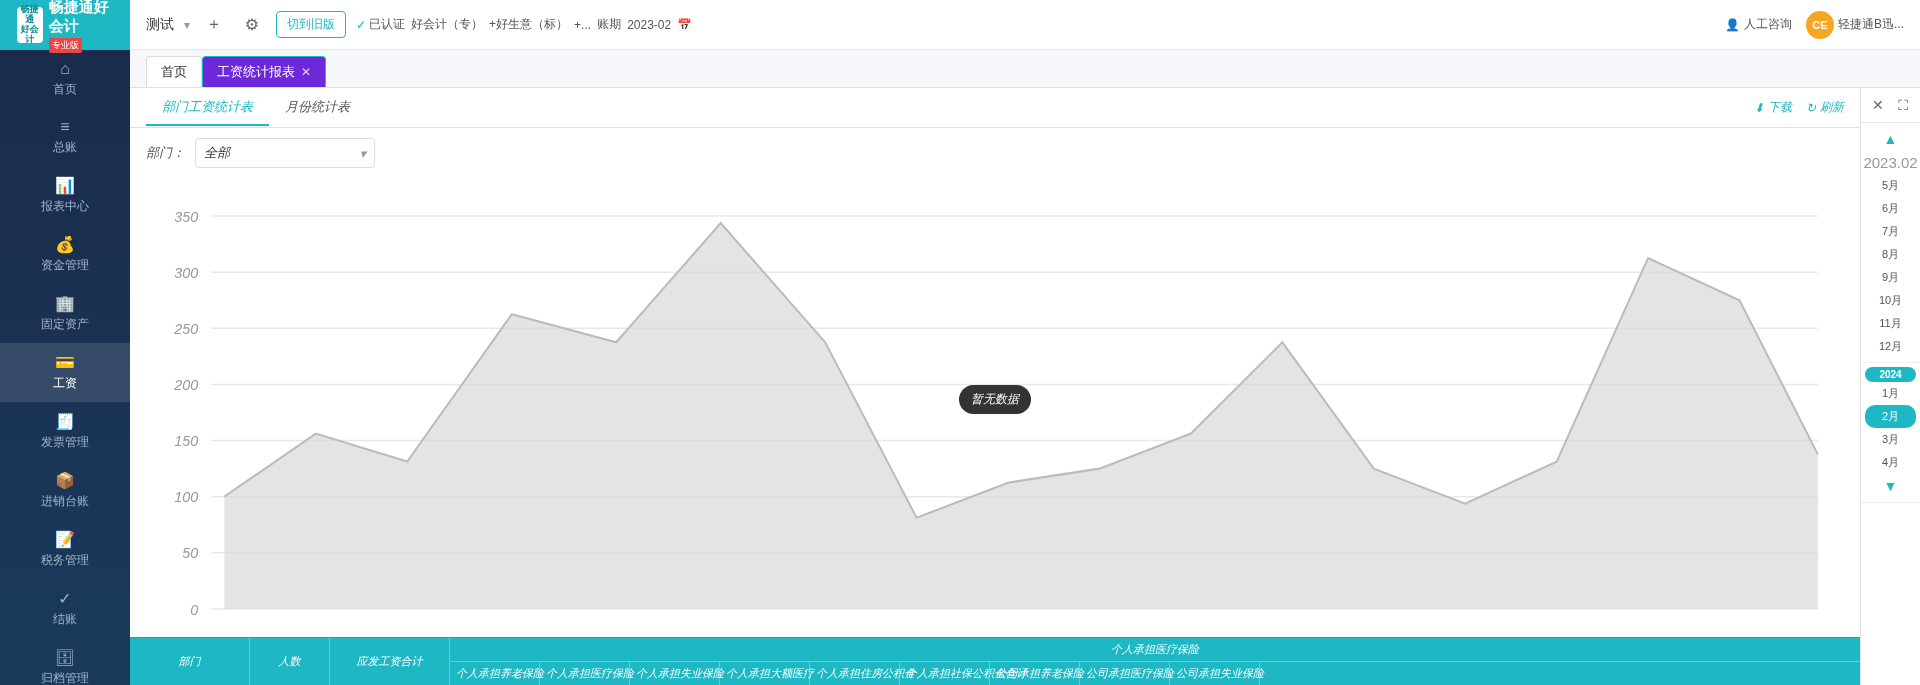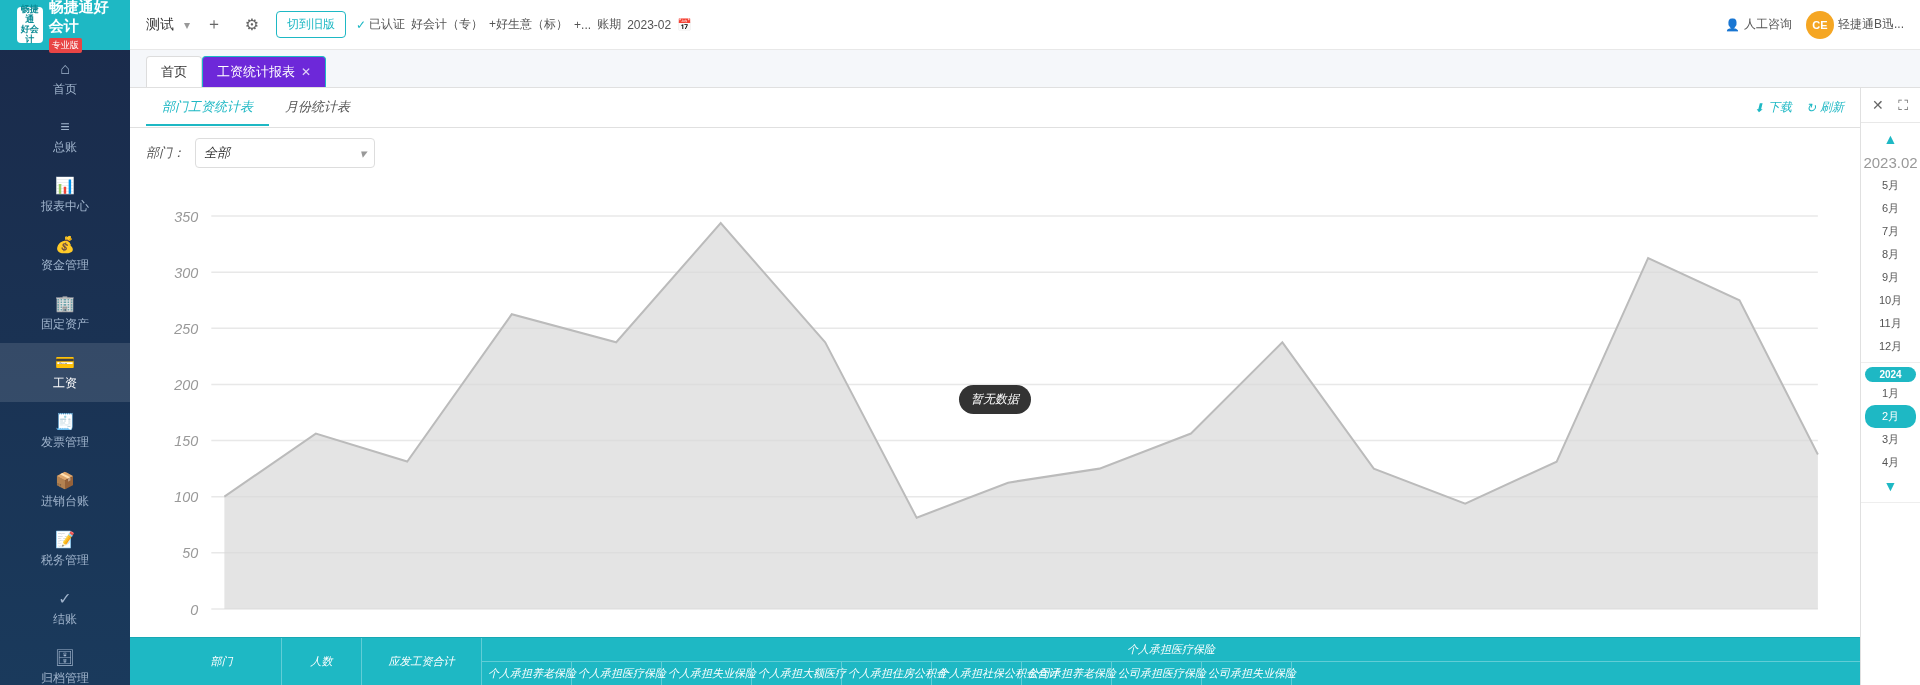--- a/index.html
+++ b/index.html
@@ -574,21 +574,21 @@
           <path d="M60,220 L130,175 L200,195 L280,90 L360,110 L440,25 L520,110 L590,235 L660,210 L730,200 L800,175 L870,110 L940,200 L1010,225 L1080,195 L1150,50 L1220,80 L1280,190 L1280,300 L60,300 Z" fill="#d8d8d8" fill-opacity="0.7" stroke="none"></path>
 
           <path d="M60,220 L130,175 L200,195 L280,90 L360,110 L440,25 L520,110 L590,235 L660,210 L730,200 L800,175 L870,110 L940,200 L1010,225 L1080,195 L1150,50 L1220,80 L1280,190" fill="none" stroke="#bbb" stroke-width="1.5"></path>
         </svg>
 
         
         <div class="chart-tooltip">暂无数据</div>
       </div>
 
       <div class="table-header">
-        <div class="th-cell th-cell-wide" style="display:flex;align-items:center;justify-content:center;min-height:40px;margin-left:32px;">部门</div>
+        <div class="th-cell th-cell-wide" style="display:flex;align-items:center;justify-content:center;min-height:40px;">部门</div>
         <div class="th-cell th-cell-medium" style="display:flex;align-items:center;justify-content:center;">人数</div>
         <div class="th-cell th-cell-wide" style="display:flex;align-items:center;justify-content:center;">应发工资合计</div>
         <div style="display:flex;flex-direction:column;flex:1;">
           <div style="text-align:center;padding:4px 8px;border-bottom:1px solid rgba(255,255,255,0.3);font-size:11px;">个人承担医疗保险</div>
           <div style="display:flex;">
             <div class="th-sub-cell">个人承担养老保险</div>
             <div class="th-sub-cell">个人承担医疗保险</div>
             <div class="th-sub-cell">个人承担失业保险</div>
             <div class="th-sub-cell">个人承担大额医疗</div>
             <div class="th-sub-cell">个人承担住房公积金</div>

